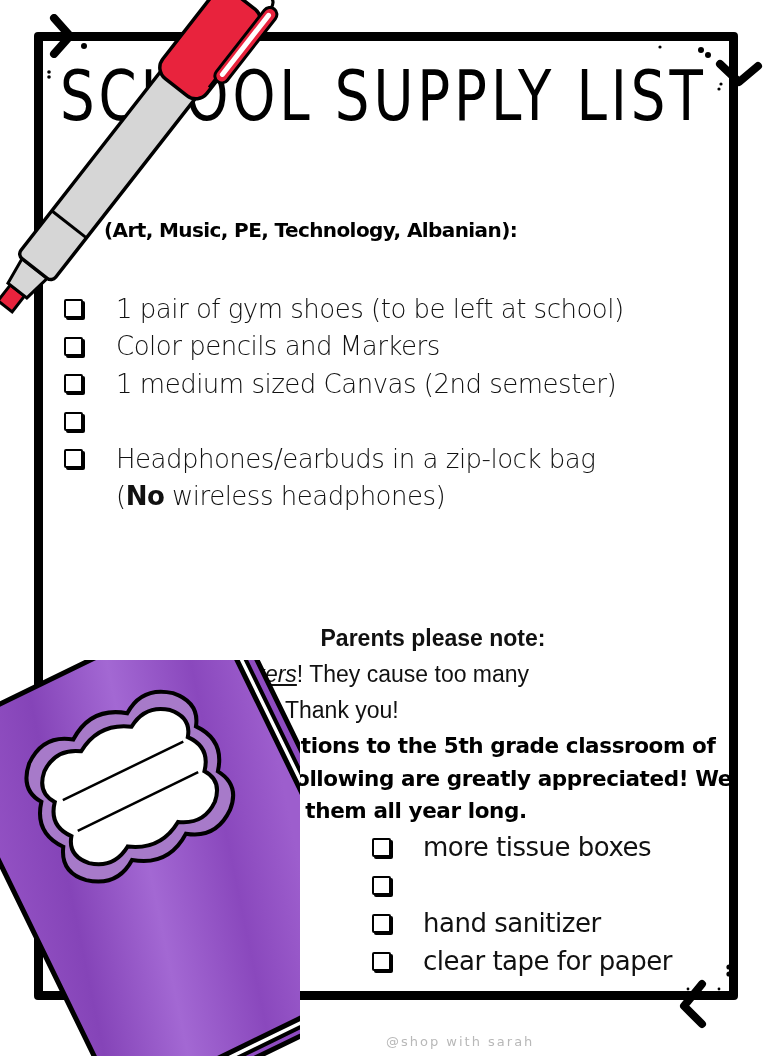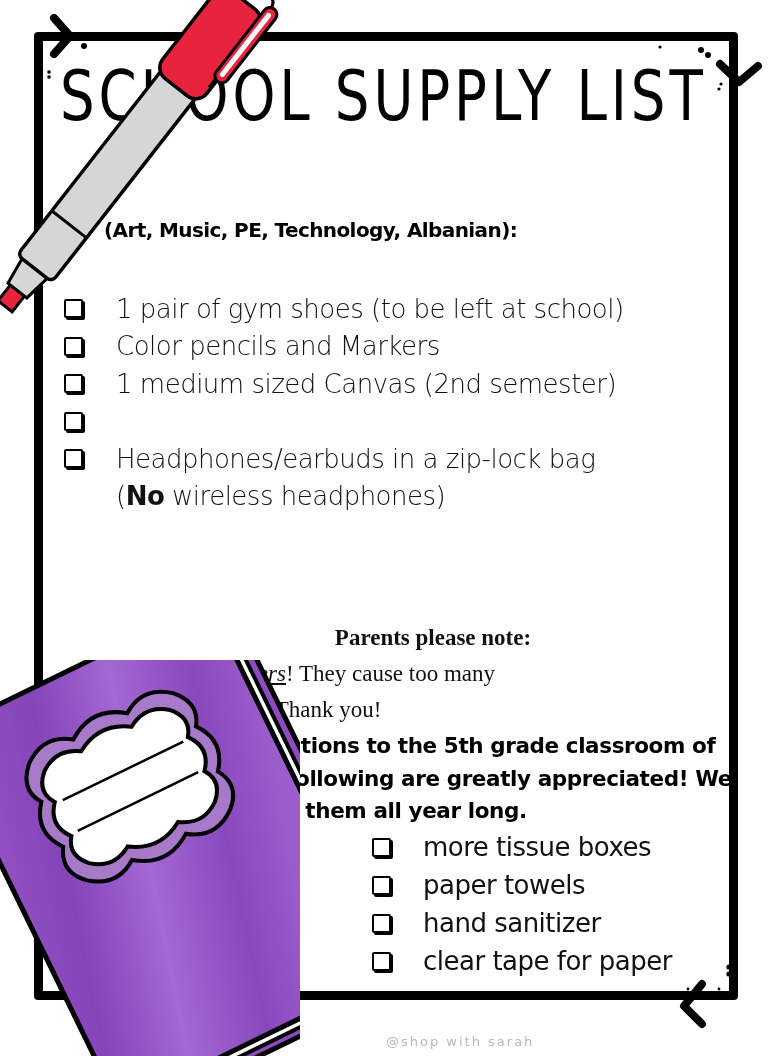--- a/index.html
+++ b/index.html
@@ -6,21 +6,21 @@
   body { width:768px; height:1056px; position:relative; overflow:hidden; font-family:"DejaVu Sans", sans-serif; color:#111; }
   .frame { position:absolute; left:34px; top:32px; width:704px; height:968px; border:9px solid #000; border-radius:4px; box-sizing:border-box; }
   .arrow { position:absolute; }
   .dots { position:absolute; }
   .title { position:absolute; left:60px; top:52px; width:660px; font-family:"DejaVu Sans", sans-serif; font-size:70px; font-weight:400; letter-spacing:5px; line-height:88px; white-space:nowrap; transform:scaleX(0.78); transform-origin:left top; color:#000; }
   .subtitle { position:absolute; left:104px; top:208px; font-family:"DejaVu Sans", sans-serif; font-weight:700; font-size:20px; line-height:44px; white-space:nowrap; letter-spacing:-0.6px; color:#000; }
   .list { position:absolute; left:52px; top:278px; margin:12px; padding:0; list-style:none; }
   .list li { position:relative; height:37.5px; display:flex; align-items:center; font-family:"DejaVu Sans", sans-serif; font-weight:300; font-size:26px; color:#111; white-space:nowrap; letter-spacing:-0.5px; }
   .cb { width:15px; height:15px; border:2px solid #000; border-radius:2px; box-shadow:2px 2px 0 #000; margin-right:33px; flex:0 0 auto; background:#fff; }
   .cont { padding-left:52px; }
-  .note { position:absolute; left:178px; top:620px; width:420px; font-family:Liberation Serif, serif; font-size:23px; line-height:36px; color:#111; }
+  .note { position:absolute; left:178px; top:620px; width:420px; font-family:Liberation Sans, sans-serif; font-size:23px; line-height:36px; color:#111; }
   .note-head { text-align:center; font-weight:700; padding-left:90px; }
   .donate { position:absolute; left:240px; top:730px; width:500px; font-family:"DejaVu Sans", sans-serif; font-weight:700; font-size:21.5px; line-height:32.5px; color:#000; letter-spacing:-0.4px; }
   .list2 { position:absolute; left:360px; top:816px; margin:12px; padding:0; list-style:none; }
   .list2 li { height:38px; display:flex; align-items:center; font-family:"DejaVu Sans", sans-serif; font-size:26px; color:#111; white-space:nowrap; letter-spacing:-0.5px; }
   .list2 .cb { margin-right:32px; }
   .credit { position:absolute; left:386px; top:1034px; font-family:"DejaVu Sans", sans-serif; font-size:13px; color:#b8b8b8; letter-spacing:2px; }
   .marker { position:absolute; left:0; top:0; width:300px; height:340px; pointer-events:none; }
   .notebook { position:absolute; left:0; top:660px; width:300px; height:396px; pointer-events:none; }
 </style>
 </head>
@@ -94,21 +94,20 @@
 
 <div class="donate">Donations to the 5th grade classroom of the following are greatly appreciated! We need them all year long.</div>
 
 <ul class="list2">
   <li>
     <span class="cb"></span>
     <span>more tissue boxes</span>
   </li>
   <li>
     <span class="cb"></span>
-    <span>paper towels</span>
   </li>
   <li>
     <span class="cb"></span>
     <span>hand sanitizer</span>
   </li>
   <li>
     <span class="cb"></span>
     <span>clear tape for paper</span>
   </li>
 </ul>

